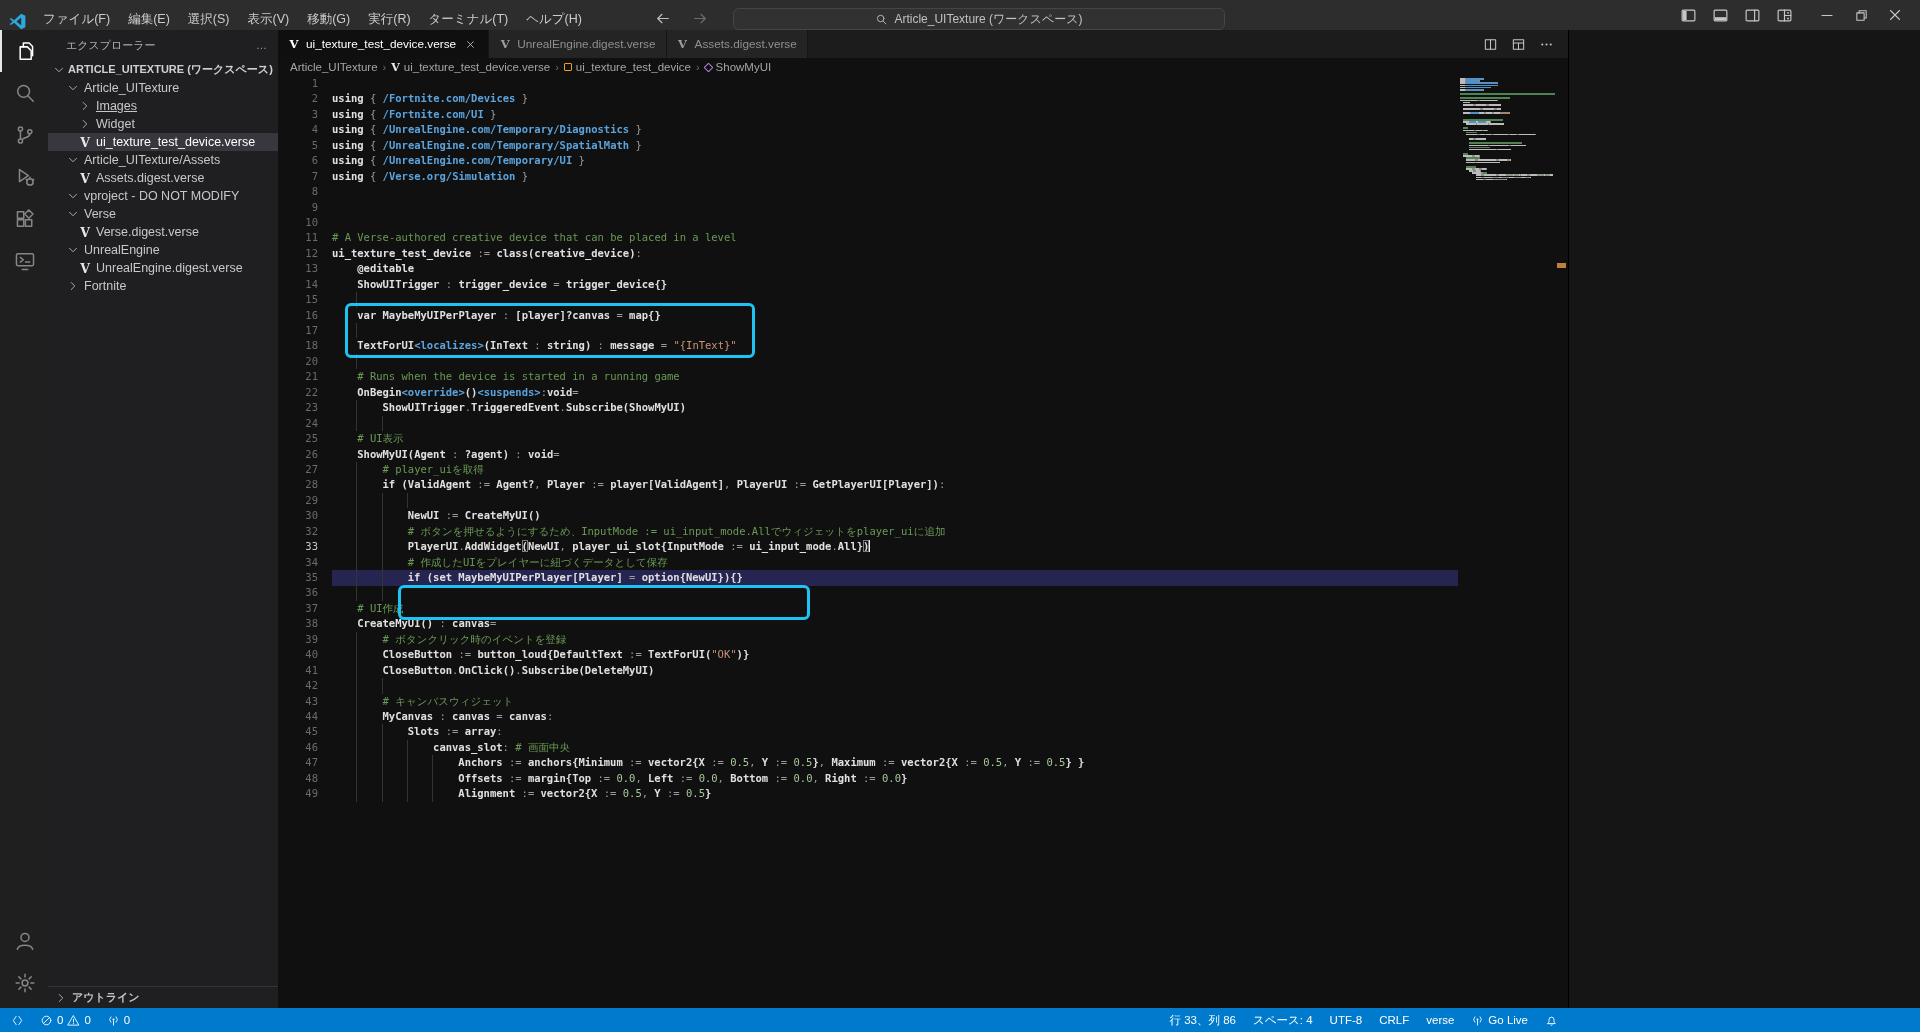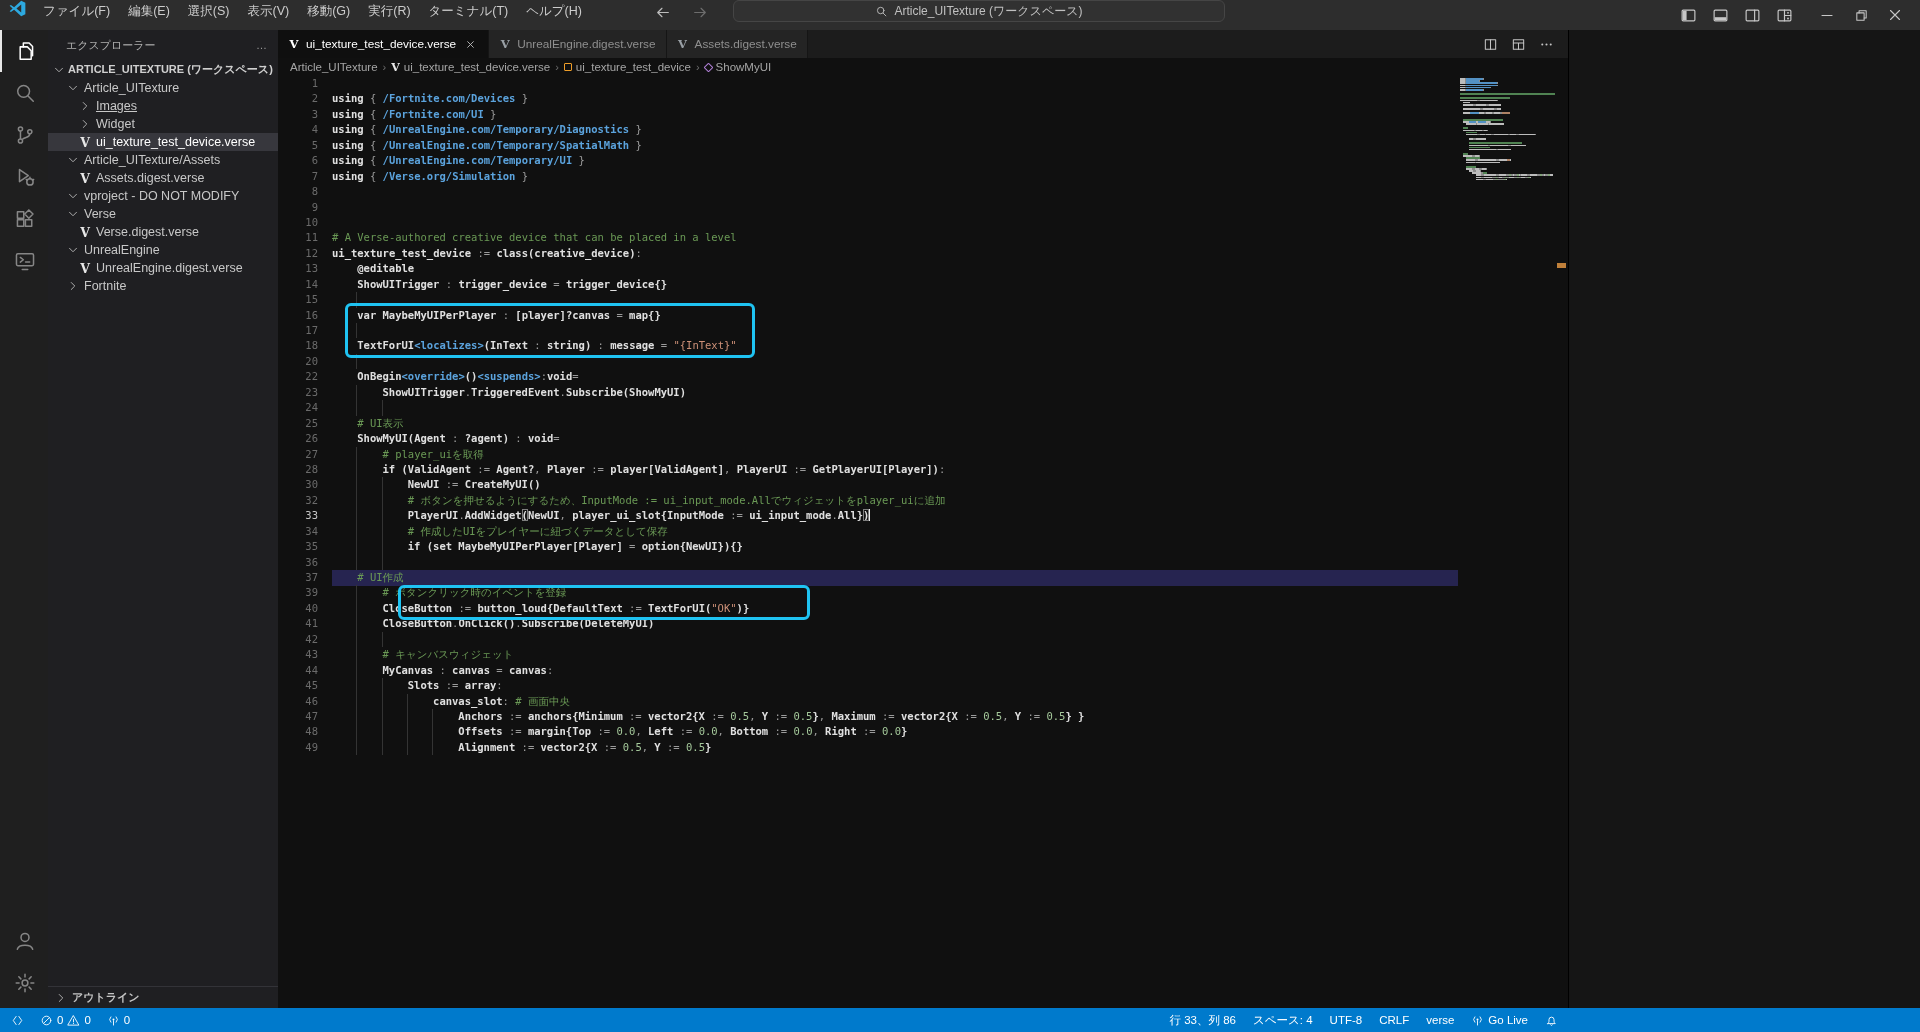--- a/index.html
+++ b/index.html
@@ -2,21 +2,21 @@
 <html><head>
 <meta charset="utf-8">
 <style>
   * { margin:0; padding:0; box-sizing:border-box; }
   html,body { width:1920px; height:1032px; overflow:hidden; background:#101010;
     font-family:"Liberation Sans","DejaVu Sans",sans-serif; -webkit-font-smoothing:antialiased; }
   svg { display:block; }
 
   
   .titlebar { position:absolute; left:0; top:0; width:1920px; height:30px; background:#2d2d2d;
-    display:flex; align-items:flex-start; color:#cccccc; font-size:12.5px; z-index:40; }
+    display:flex; align-items:flex-end; color:#cccccc; font-size:12.5px; z-index:40; }
   .tb-logo { width:34px; display:flex; justify-content:center; }
   .menu-item { padding:0 9px; height:22px; line-height:22px; border-radius:4px; cursor:default; }
   .tb-nav { display:flex; gap:10px; margin-left:58px; color:#bdbdbd; }
   .tb-nav .dim { color:#6d6d6d; }
   .tb-search { margin-left:18px; width:492px; height:22px; background:#313131; border:1px solid #454545;
     border-radius:6px; display:flex; align-items:center; justify-content:center; gap:6px; color:#c0c0c0; font-size:12px; }
   .tb-right { position:absolute; right:8px; top:0; height:30px; display:flex; align-items:center; gap:4px; color:#c7c7c7; }
   .tb-icon { width:28px; height:24px; display:flex; align-items:center; justify-content:center; border-radius:4px; }
   .tb-winctl { display:flex; margin-left:8px; }
   .tb-winctl .tb-icon { width:34px; height:30px; border-radius:0; }
@@ -487,20 +487,24 @@
         </div>
         <div class="line">
           <span class="gutter">18</span>
           <span class="line-text"><span class="gd"></span><span class="tk-w">TextForUI</span><span class="tk-b">&lt;localizes&gt;</span><span class="tk-w">(InText</span><span class="tk-o"> : </span><span class="tk-w">string)</span><span class="tk-o"> : </span><span class="tk-w">message</span><span class="tk-o"> = </span><span class="tk-s">"{InText}"</span></span>
         </div>
         <div class="line">
           <span class="gutter">20</span>
           <span class="line-text"><span class="gd b"></span></span>
         </div>
         <div class="line">
+          <span class="gutter">21</span>
+          <span class="line-text"><span class="gd"></span><span class="tk-c"># Runs when the device is started in a running game</span></span>
+        </div>
+        <div class="line">
           <span class="gutter">22</span>
           <span class="line-text"><span class="gd"></span><span class="tk-w">OnBegin</span><span class="tk-b">&lt;override&gt;</span><span class="tk-w">()</span><span class="tk-b">&lt;suspends&gt;</span><span class="tk-o">:</span><span class="tk-w">void</span><span class="tk-o">=</span></span>
         </div>
         <div class="line">
           <span class="gutter">23</span>
           <span class="line-text"><span class="gd b"></span><span class="gd"></span><span class="tk-w">ShowUITrigger</span><span class="tk-o">.</span><span class="tk-w">TriggeredEvent</span><span class="tk-o">.</span><span class="tk-w">Subscribe(ShowMyUI)</span></span>
         </div>
         <div class="line">
           <span class="gutter">24</span>
           <span class="line-text"><span class="gd b"></span><span class="gd b"></span></span>
@@ -515,20 +519,24 @@
         </div>
         <div class="line">
           <span class="gutter">27</span>
           <span class="line-text"><span class="gd b"></span><span class="gd"></span><span class="tk-c"># player_uiを取得</span></span>
         </div>
         <div class="line">
           <span class="gutter">28</span>
           <span class="line-text"><span class="gd b"></span><span class="gd"></span><span class="tk-w">if (ValidAgent</span><span class="tk-o"> := </span><span class="tk-w">Agent?</span><span class="tk-o">, </span><span class="tk-w">Player</span><span class="tk-o"> := </span><span class="tk-w">player[ValidAgent]</span><span class="tk-o">, </span><span class="tk-w">PlayerUI</span><span class="tk-o"> := </span><span class="tk-w">GetPlayerUI[Player])</span><span class="tk-o">:</span></span>
         </div>
         <div class="line">
+          <span class="gutter">29</span>
+          <span class="line-text"><span class="gd b"></span><span class="gd b"></span><span class="gd b"></span></span>
+        </div>
+        <div class="line">
           <span class="gutter">30</span>
           <span class="line-text"><span class="gd b"></span><span class="gd b"></span><span class="gd"></span><span class="tk-w">NewUI</span><span class="tk-o"> := </span><span class="tk-w">CreateMyUI()</span></span>
         </div>
         <div class="line">
           <span class="gutter">32</span>
           <span class="line-text"><span class="gd b"></span><span class="gd b"></span><span class="gd"></span><span class="tk-c"># ボタンを押せるようにするため、InputMode := ui_input_mode.Allでウィジェットをplayer_uiに追加</span></span>
         </div>
         <div class="line">
           <span class="gutter cur">33</span>
           <span class="line-text"><span class="gd b"></span><span class="gd b"></span><span class="gd"></span><span class="tk-w">PlayerUI</span><span class="tk-o">.</span><span class="tk-w">AddWidget</span><span class="tk-m">(</span><span class="tk-w">NewUI</span><span class="tk-o">, </span><span class="tk-w">player_ui_slot{InputMode</span><span class="tk-o"> := </span><span class="tk-w">ui_input_mode</span><span class="tk-o">.</span><span class="tk-w">All}</span><span class="tk-m">)</span><span class="cursor"></span></span>
@@ -541,20 +549,24 @@
           <span class="gutter">35</span>
           <span class="line-text"><span class="gd b"></span><span class="gd b"></span><span class="gd"></span><span class="tk-w">if (set MaybeMyUIPerPlayer[Player]</span><span class="tk-o"> = </span><span class="tk-w">option{NewUI}){}</span></span>
         </div>
         <div class="line">
           <span class="gutter">36</span>
           <span class="line-text"><span class="gd b"></span><span class="gd b"></span></span>
         </div>
         <div class="line">
           <span class="gutter">37</span>
           <span class="line-text"><span class="gd"></span><span class="tk-c"># UI作成</span></span>
+        </div>
+        <div class="line">
+          <span class="gutter">38</span>
+          <span class="line-text"><span class="gd"></span><span class="tk-w">CreateMyUI()</span><span class="tk-o"> : </span><span class="tk-w">canvas</span><span class="tk-o">=</span></span>
         </div>
         <div class="line">
           <span class="gutter">39</span>
           <span class="line-text"><span class="gd b"></span><span class="gd"></span><span class="tk-c"># ボタンクリック時のイベントを登録</span></span>
         </div>
         <div class="line">
           <span class="gutter">40</span>
           <span class="line-text"><span class="gd b"></span><span class="gd"></span><span class="tk-w">CloseButton</span><span class="tk-o"> := </span><span class="tk-w">button_loud{DefaultText</span><span class="tk-o"> := </span><span class="tk-w">TextForUI(</span><span class="tk-s">"OK"</span><span class="tk-w">)}</span></span>
         </div>
         <div class="line">

